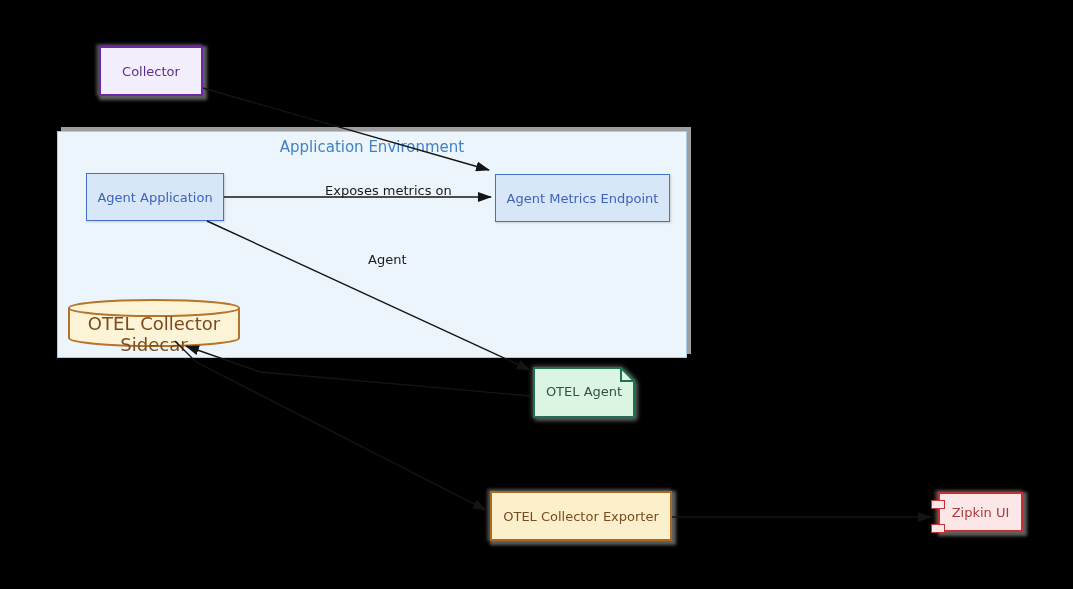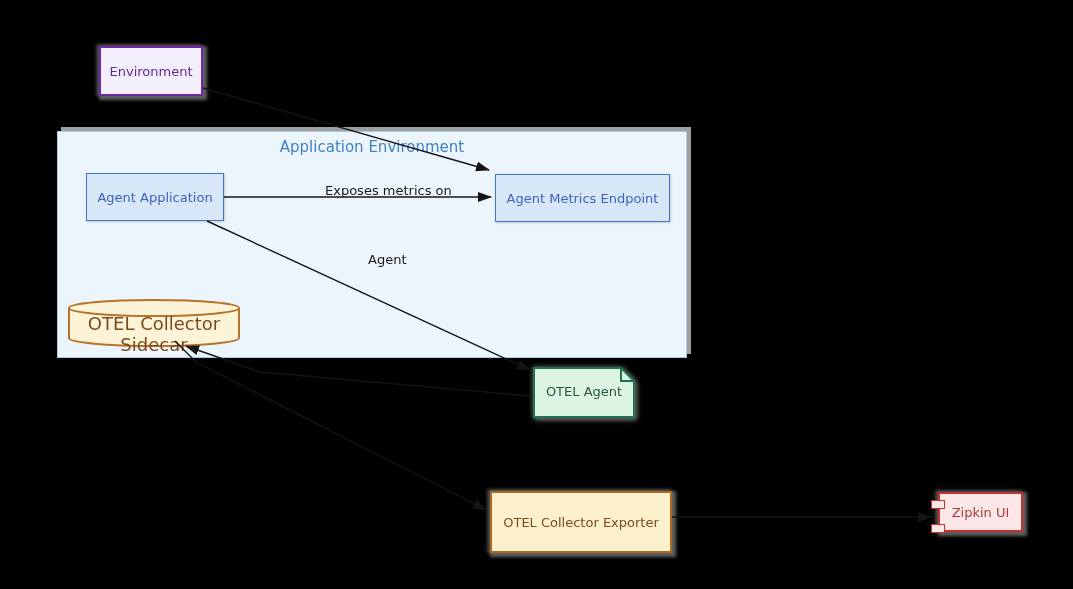--- a/index.html
+++ b/index.html
@@ -44,21 +44,21 @@
   }
   .node-agent-app{
     left:86px;top:173px;width:138px;height:48px;
     background:var(--blue-fill);border:1.5px solid var(--blue-border);color:var(--blue-text);
   }
   .node-metrics{
     left:495px;top:174px;width:175px;height:48px;
     background:var(--blue-fill);border:1.5px solid var(--blue-border);color:var(--blue-text);
   }
   .node-exporter{
-    left:490px;top:491px;width:182px;height:62px;
+    left:490px;top:491px;width:182px;height:50px;
     background:var(--cream-fill);border:2px solid var(--cream-border);color:var(--cream-text);
   }
   .node-zipkin{
     left:938px;top:492px;width:85px;height:40px;
     background:var(--red-fill);border:2px solid var(--red-border);color:var(--red-text);
   }
   .component-tab{
     position:absolute;left:-9px;width:14px;height:9px;
     background:var(--red-fill);border:1.5px solid var(--red-border);box-sizing:border-box;
   }
@@ -112,21 +112,21 @@
       <path d="M531,396 L260,372 L186,346" marker-end="url(#arrow)"></path>
       <path d="M175,341 L196,362 L486,510" marker-end="url(#arrow)"></path>
       <path d="M672,517 L931,517" marker-end="url(#arrow)"></path>
     </g>
   </svg>
 
   <div class="edge-label label-exposes">Exposes metrics on</div>
   <div class="edge-label label-emits">Agent</div>
 
   <div class="node node-prometheus halo">
-    <span>Environment</span>
+    <span>Collector</span>
   </div>
 
   <div class="node node-metrics inner-shadow">
     <span>Agent Metrics Endpoint</span>
   </div>
 
   <div class="node node-agent-app inner-shadow">
     <span>Agent Application</span>
   </div>
 

